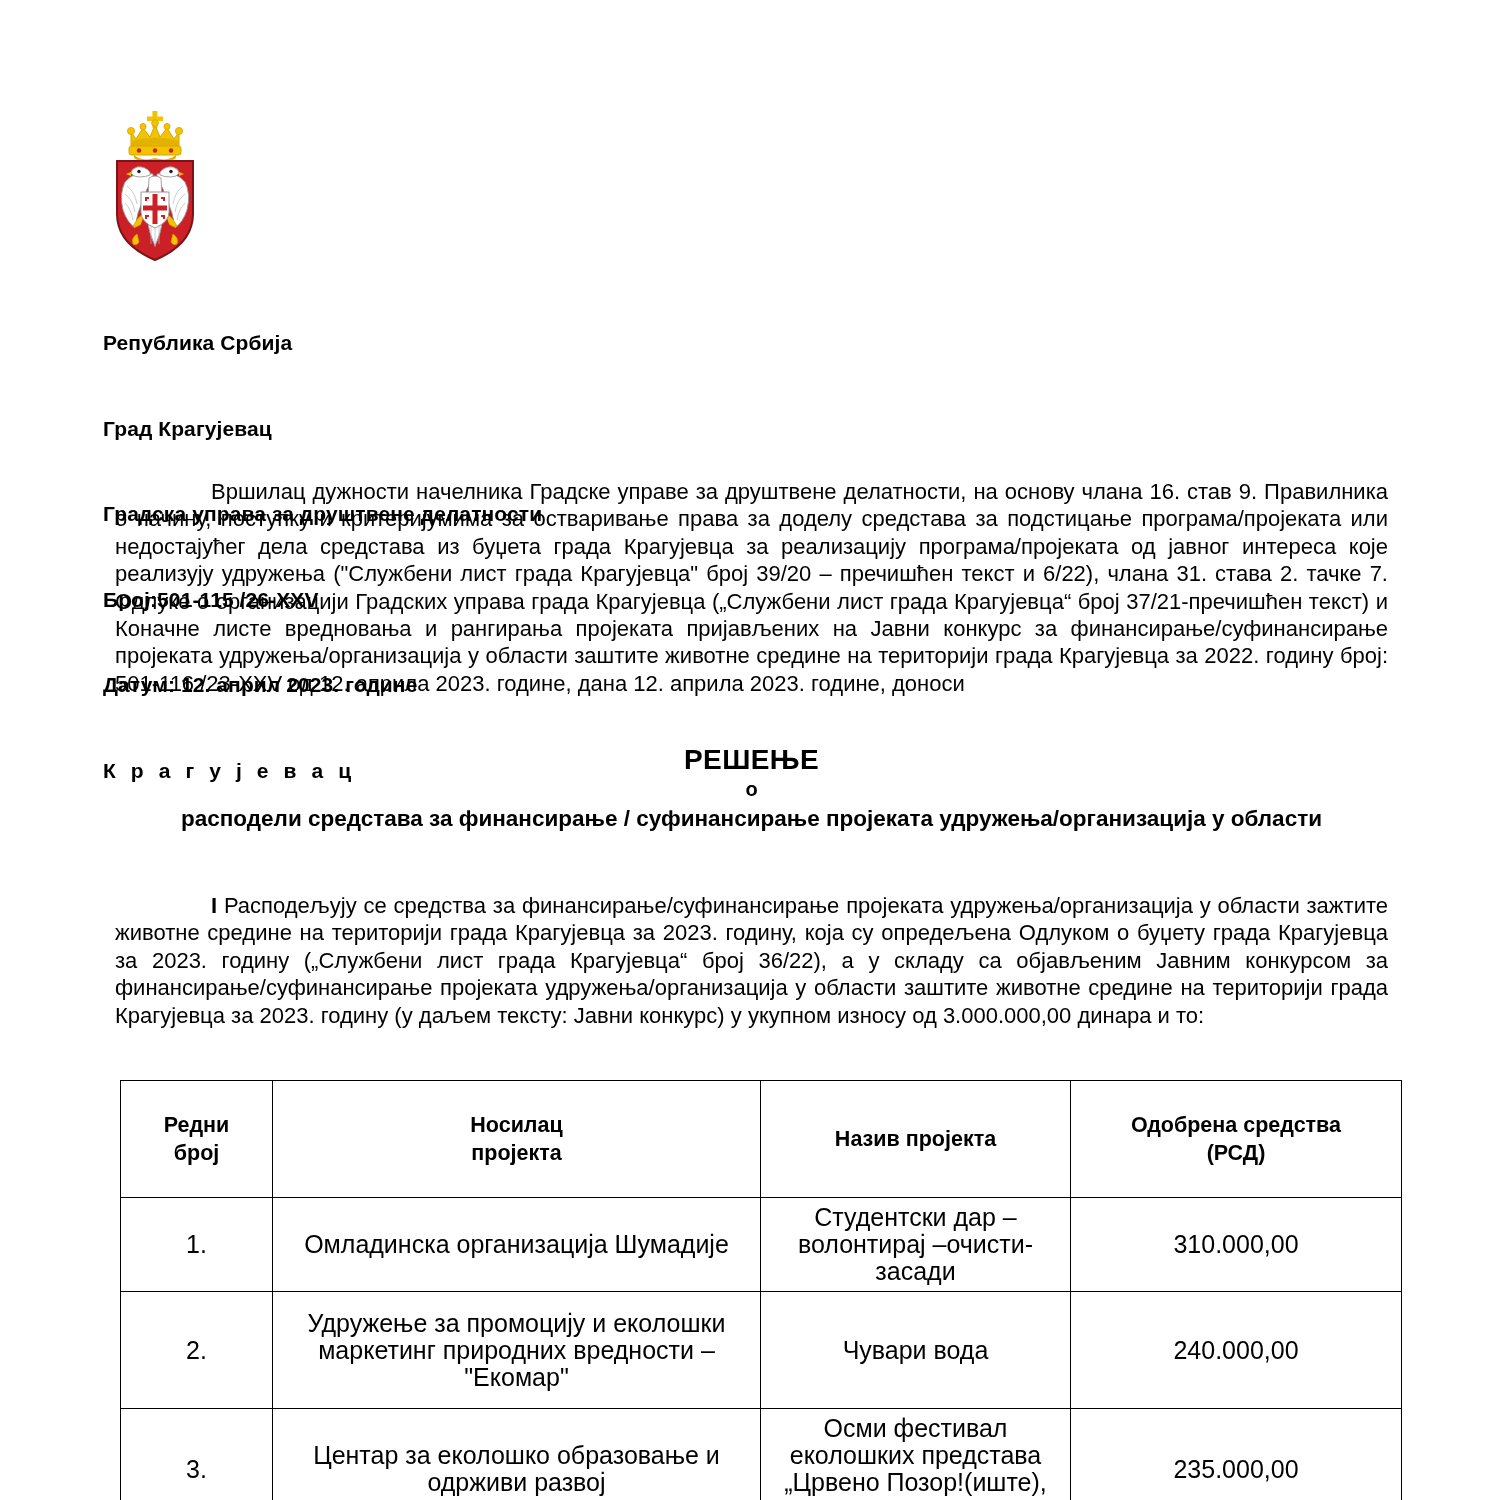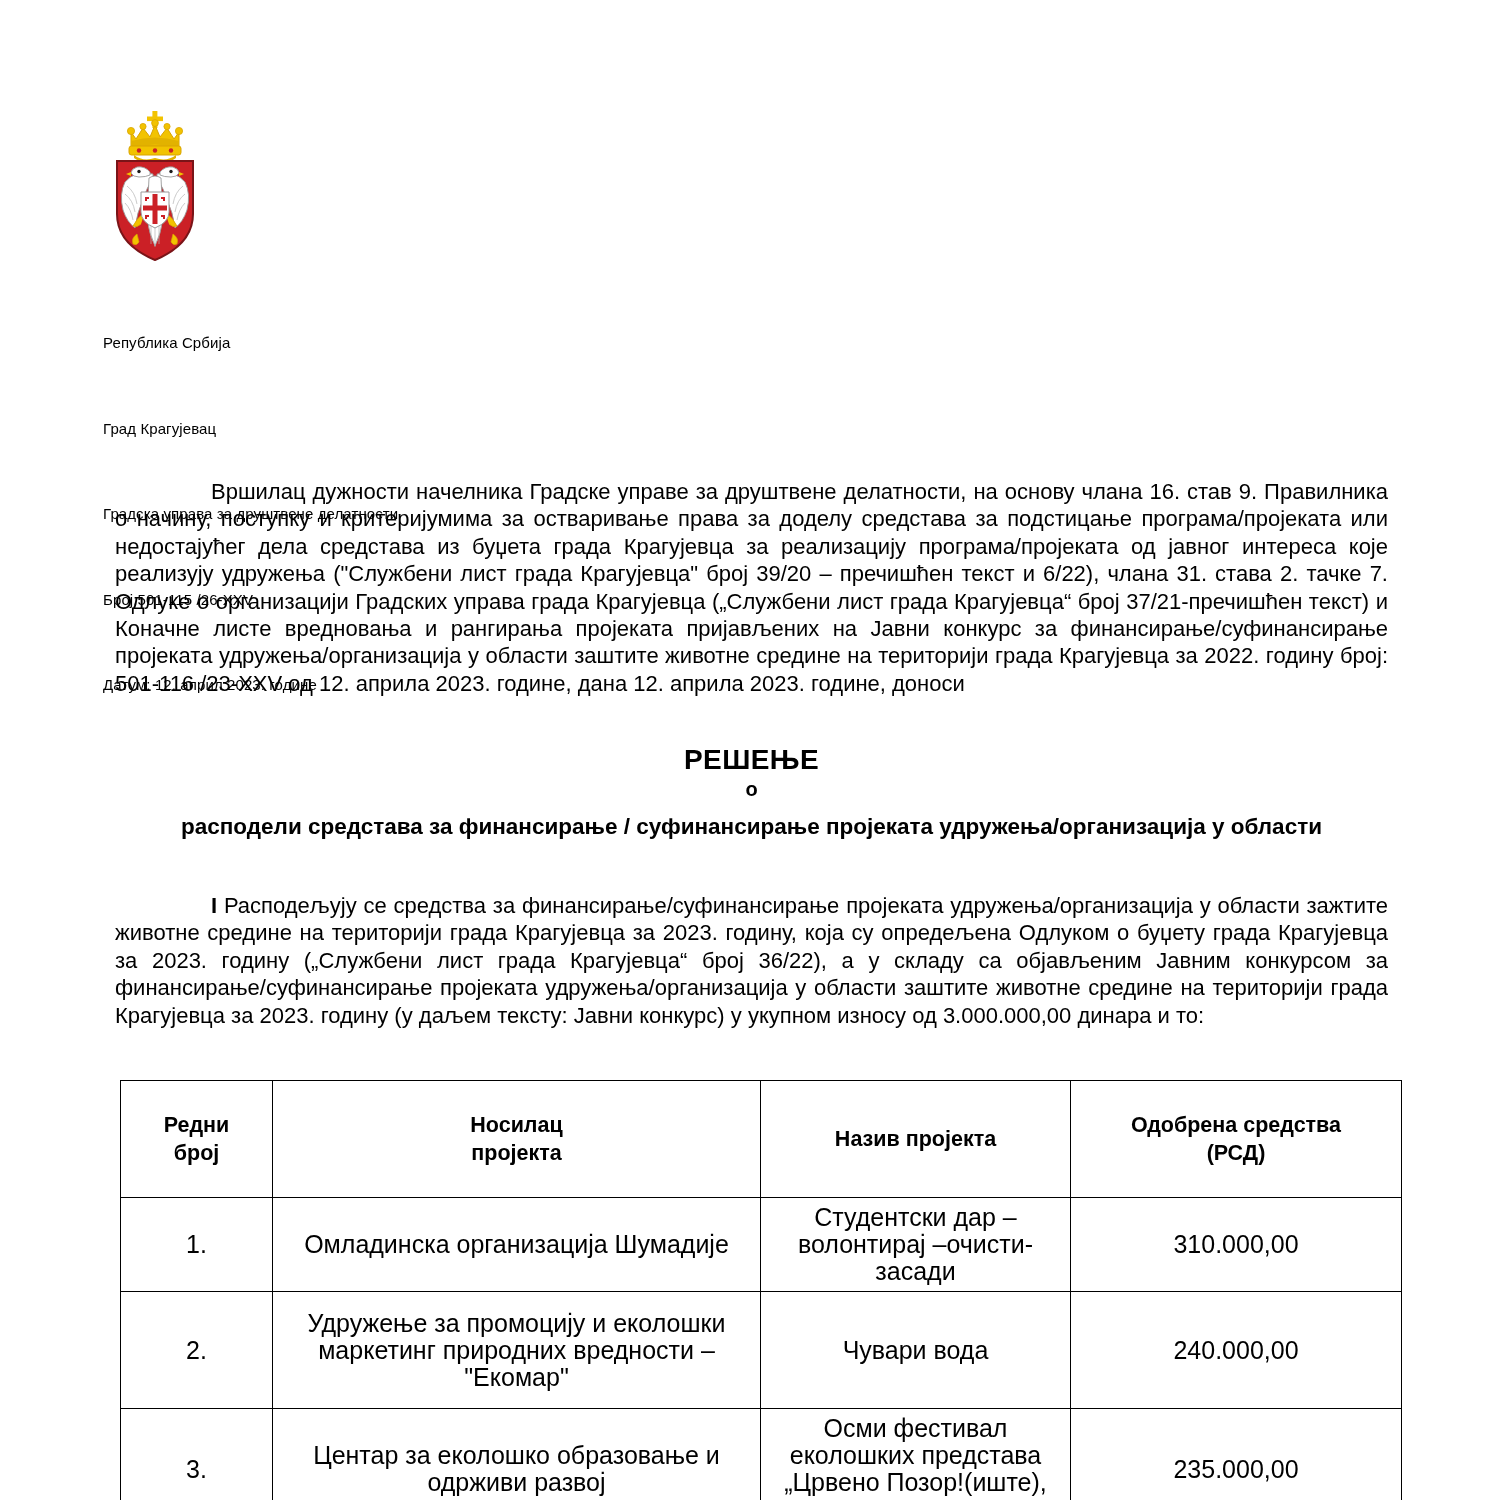--- a/index.html
+++ b/index.html
@@ -32,22 +32,22 @@
     top: 108px;
     width: 1300px;
   }
   .coa {
     width: 104px;
     height: 158px;
     display: block;
   }
   .lh-lines {
     margin-top: 6px;
-    font-weight: normal;
-    font-size: 15px;
+    font-weight: bold;
+    font-size: 21px;
     line-height: 28.5px;
     letter-spacing: 0.1px;
     white-space: pre;
   }
   .lh-lines .spaced {
     letter-spacing: 4.6px;
   }
 
   
   .body-block {
@@ -85,21 +85,20 @@
     letter-spacing: 0.4px;
   }
   .title-o {
     font-size: 20px;
     line-height: 30px;
   }
   .title-sub {
     font-size: 22.5px;
     line-height: 30px;
     padding: 0 10px;
-    margin-top: 8px;
   }
 
   
   .tbl-wrap {
     position: absolute;
     left: 120px;
     top: 1080px;
     width: 1281px;
   }
   table.alloc {
@@ -207,20 +206,21 @@
       <path d="M34 126 q-6 4 -4 10 q4 2 6 -2 z" fill="#F2C300" stroke="#D9A400" stroke-width="0.7"></path>
       <path d="M70 126 q6 4 4 10 q-4 2 -6 -2 z" fill="#F2C300" stroke="#D9A400" stroke-width="0.7"></path>
     </svg>
 
     <div class="lh-lines">
       <div>Република Србија</div>
       <div>Град Крагујевац</div>
       <div>Градска управа за друштвене делатности</div>
       <div>Број:501-115 /26-XXV</div>
       <div>Датум: 12. април 2023. године</div>
+      <div class="spaced">К р а г у ј е в а ц</div>
     </div>
   </div>
 
   <div class="body-block para1">
     <p class="just"><span class="indent"></span><span>Вршилац дужности начелника Градске управе за друштвене делатности, на основу члана 16. став 9. Правилника о начину, поступку и критеријумима за остваривање права за доделу средстава за подстицање програма/пројеката или недостајућег дела средстава из буџета града Крагујевца за реализацију програма/пројеката од јавног интереса које реализују удружења ("Службени лист града Крагујевца" број 39/20 – пречишћен текст и 6/22), члана 31. става 2. тачке 7. Одлуке о организацији Градских управа града Крагујевца („Службени лист града Крагујевца“ број 37/21-пречишћен текст) и Коначне листе вредновања и рангирања пројеката пријављених на Јавни конкурс за финансирање/суфинансирање пројеката удружења/организација у области заштите животне средине на територији града Крагујевца за 2022. годину број: 501-116 /23-XXV од  12. априла 2023. године, дана  12. априла 2023. године,  доноси</span></p>
   </div>
 
   <div class="title-block">
     <div class="title-main">РЕШЕЊЕ</div>
     <div class="title-o">о</div>

